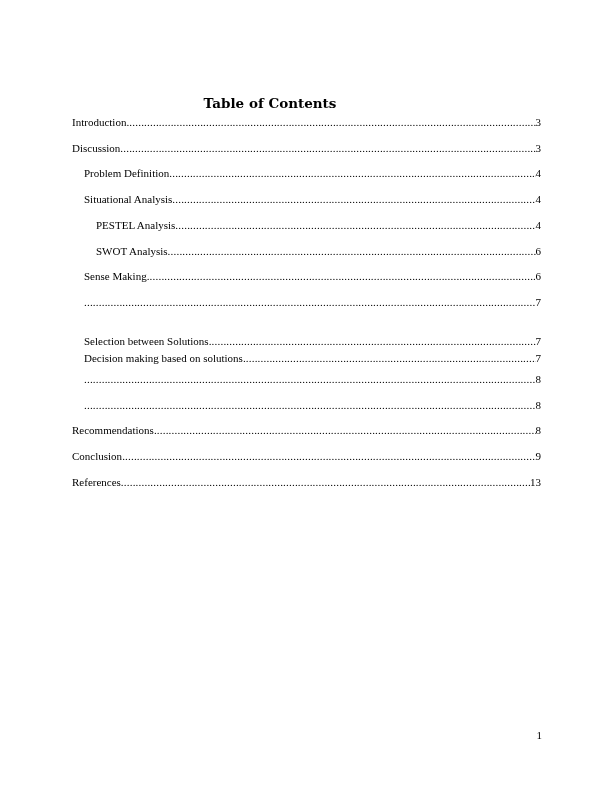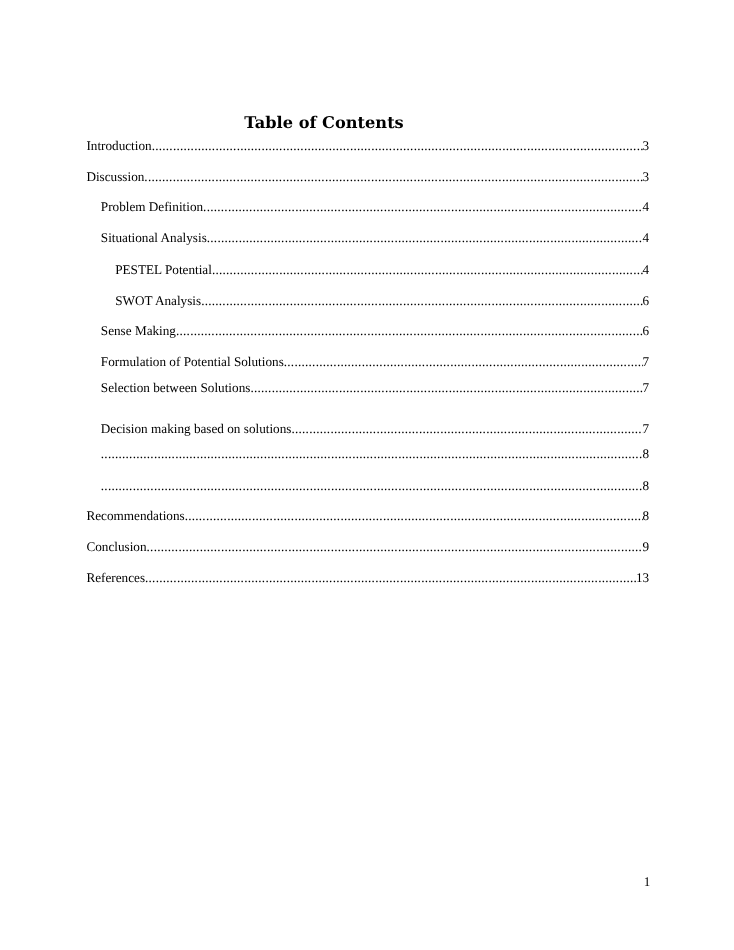--- a/index.html
+++ b/index.html
@@ -40,40 +40,39 @@
     <span class="label">Problem Definition</span>
       <span class="leader"></span>
       <span class="page">4</span>
   </div>
   <div class="entry l2" style="top:77.1px">
     <span class="label">Situational Analysis</span>
       <span class="leader"></span>
       <span class="page">4</span>
   </div>
   <div class="entry l3" style="top:102.8px">
-    <span class="label">PESTEL Potential</span>
+    <span class="label">PESTEL Analysis</span>
       <span class="leader"></span>
       <span class="page">4</span>
   </div>
   <div class="entry l3" style="top:128.5px">
     <span class="label">SWOT Analysis</span>
       <span class="leader"></span>
       <span class="page">6</span>
   </div>
   <div class="entry l2" style="top:154.2px">
     <span class="label">Sense Making</span>
       <span class="leader"></span>
       <span class="page">6</span>
   </div>
   <div class="entry l2" style="top:179.9px">
-    <span class="label">Formulation of Potential Solutions</span>
       <span class="leader"></span>
       <span class="page">7</span>
   </div>
-  <div class="entry l2" style="top:202px">
+  <div class="entry l2" style="top:219px">
     <span class="label">Selection between Solutions</span>
       <span class="leader"></span>
       <span class="page">7</span>
   </div>
   <div class="entry l2" style="top:236px">
     <span class="label">Decision making based on solutions</span>
       <span class="leader"></span>
       <span class="page">7</span>
   </div>
   <div class="entry l2" style="top:257px">

